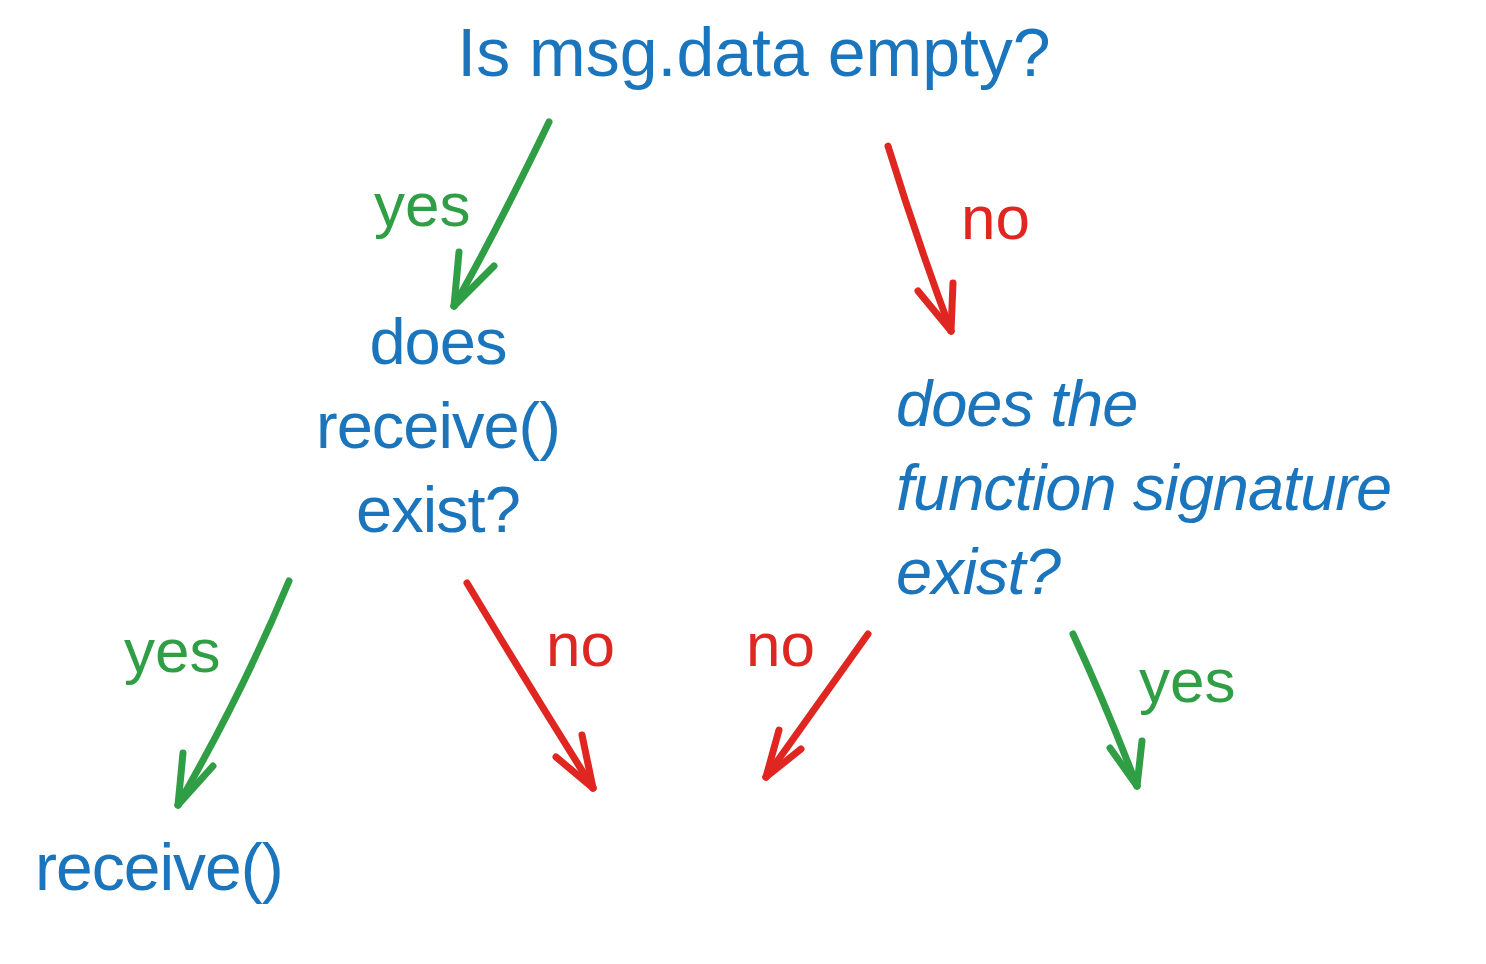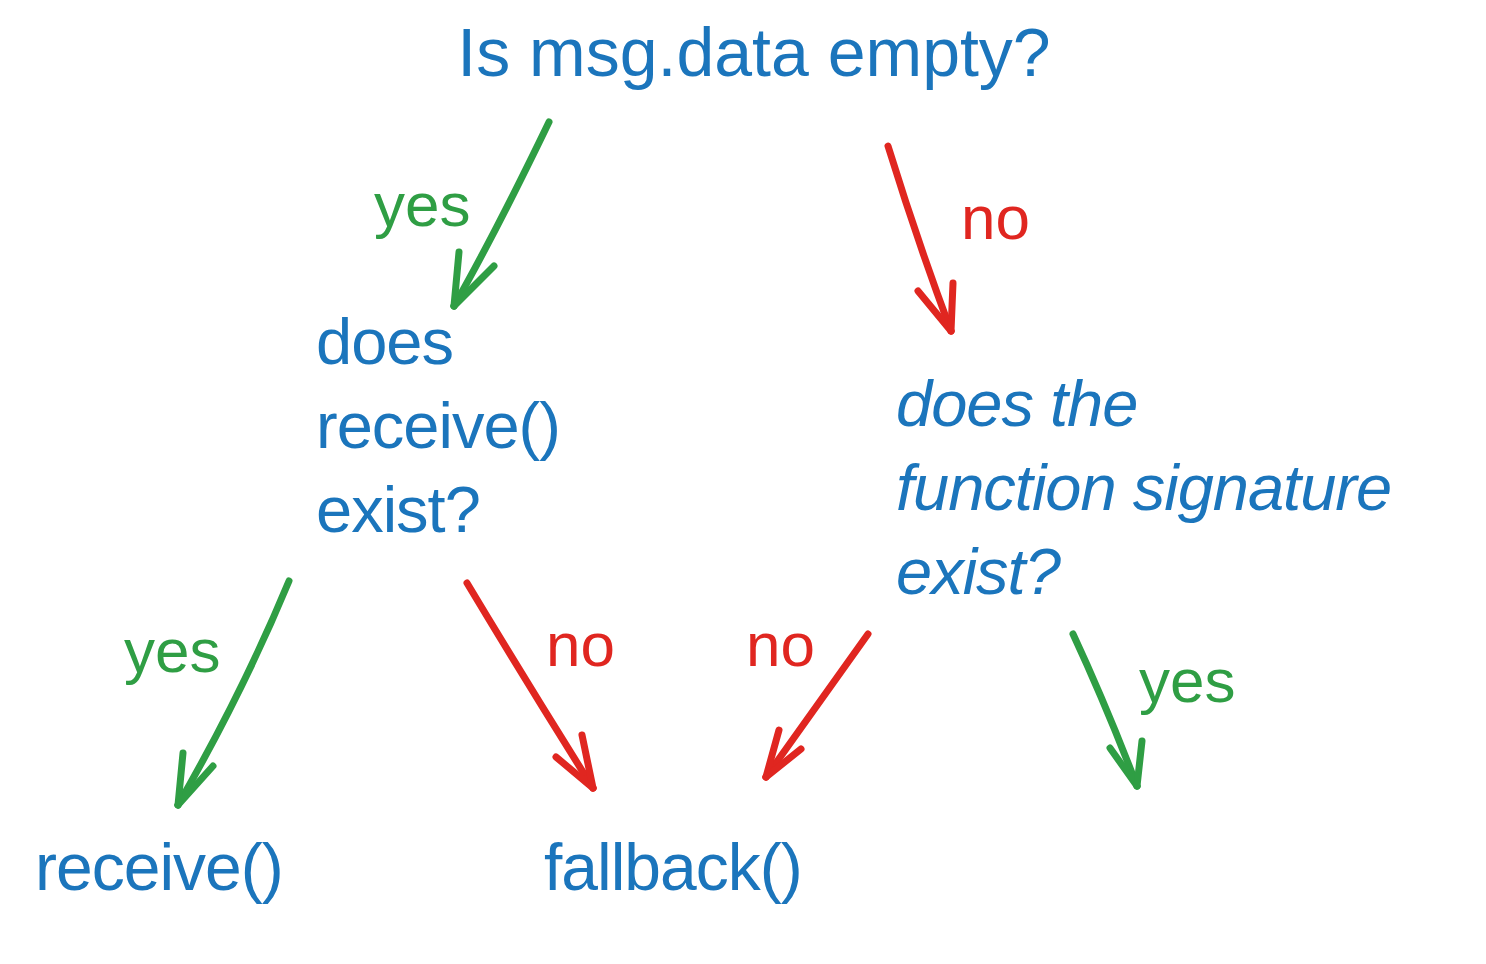--- a/index.html
+++ b/index.html
@@ -46,21 +46,21 @@
     top: 18px;
     width: 100%;
     text-align: center;
     font-size: 68px;
   }
   .question {
     font-size: 65px;
     line-height: 84px;
     letter-spacing: -1px;
   }
-  .left-q  { left: 305px; top: 300px; }
+  .left-q  { left: 305px; top: 300px; text-align: center; }
   .right-q { left: 885px; top: 362px; font-style: italic; }
 
   .leaf { font-size: 66px; letter-spacing: -1px; }
   .leaf-receive  { left: 24px;   top: 834px; }
   .leaf-fallback { left: 533px;  top: 834px; }
   .leaf-function { left: 1043px; top: 834px; }
 
   .label { font-size: 62px; text-align: right; }
   .lbl-yes-top   { left: 363px;  top: 174px; }
   .lbl-no-top    { left: 950px;  top: 187px; }
@@ -118,15 +118,14 @@
   <div class="node question blue right-q">does the
 function signature
 exist?</div>
 
   <div class="label green lbl-yes-left">yes</div>
   <div class="label red lbl-no-mid1">no</div>
   <div class="label red lbl-no-mid2">no</div>
   <div class="label green lbl-yes-right">yes</div>
 
   <div class="node leaf blue leaf-receive">receive()</div>
-  <div class="node leaf blue leaf-fallback">fallback()</div>
 
 </div>
 
 </body></html>

